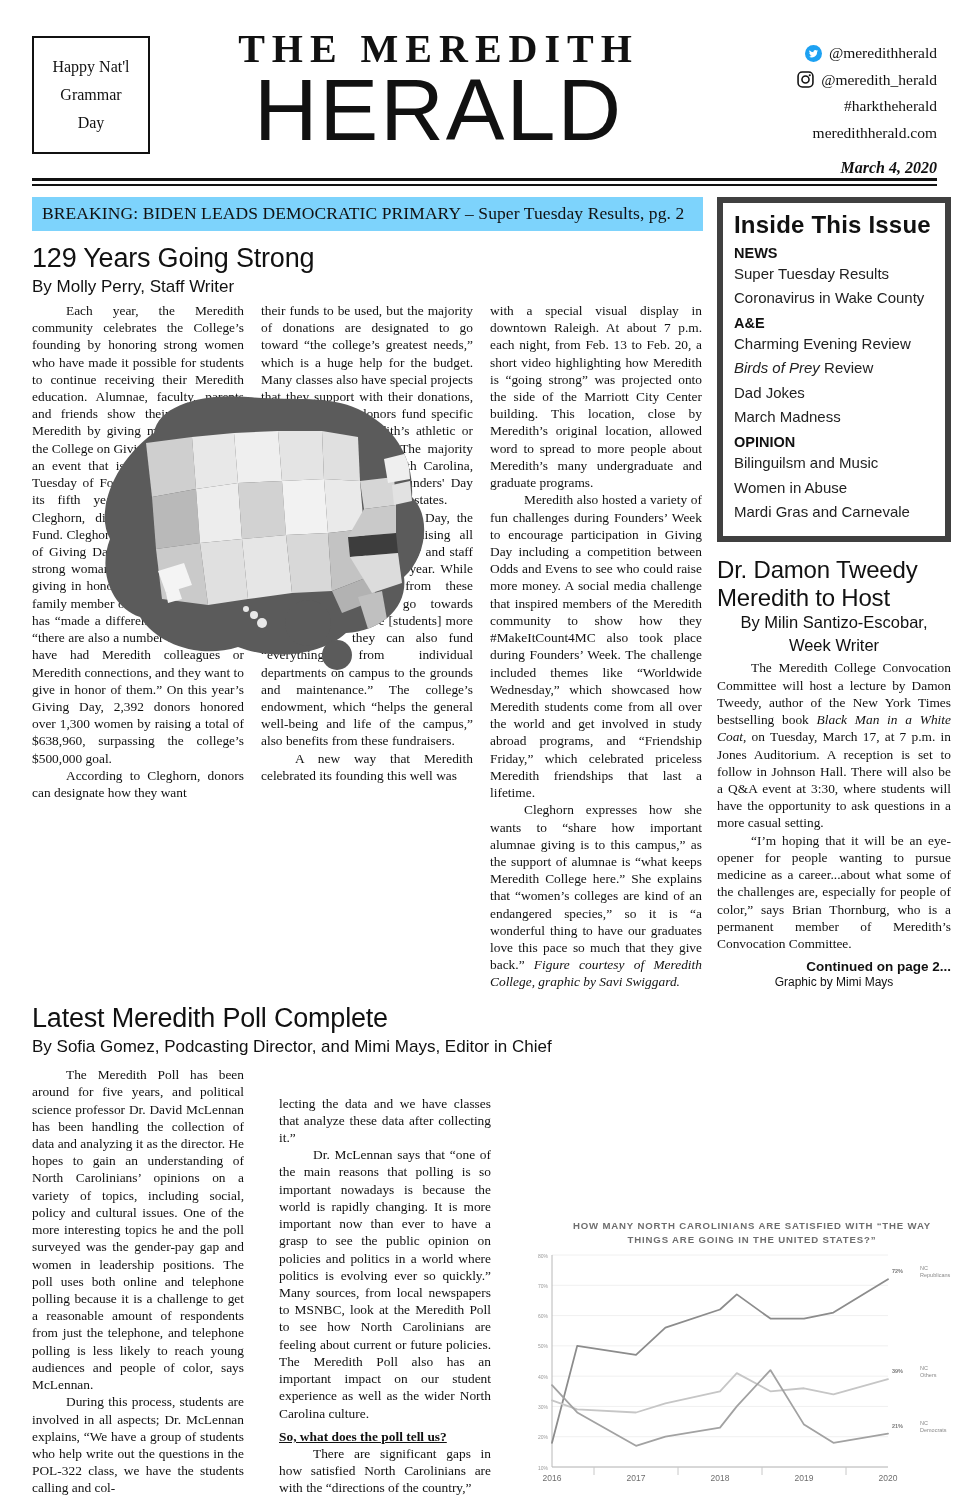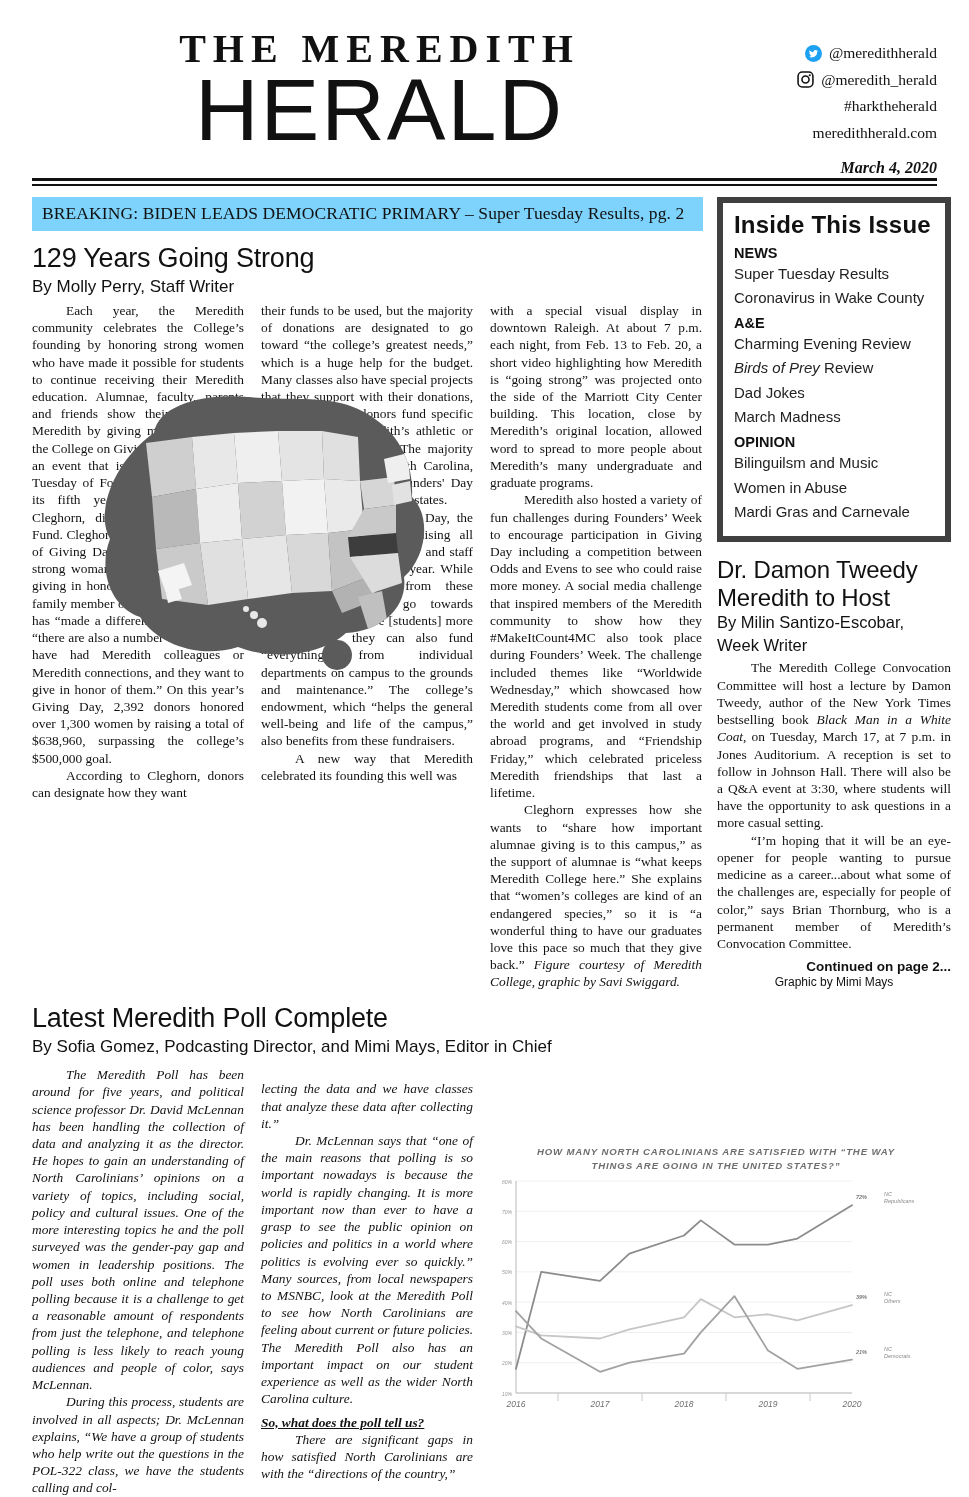--- a/index.html
+++ b/index.html
@@ -89,33 +89,34 @@
   .issue-item i { font-style:italic; }
 
   .rcol { margin-top:14px; }
   .rhl {
     font-family:"Liberation Sans", sans-serif; font-size:24px; line-height:1.14;
     margin:0; letter-spacing:-.2px;
   }
   .rbyl {
     font-family:"Liberation Sans", sans-serif; font-size:16.5px; line-height:1.17;
     margin:2px 0 4px 0;
+    text-align:center;
   }
   .continued {
     font-family:"Liberation Sans", sans-serif; font-weight:700; font-size:13.5px;
     text-align:right; margin-top:7px;
   }
 
   
   .poll-wrap { margin-top:11px; }
   .graphic-credit {
     font-family:"Liberation Sans", sans-serif; font-size:12px; text-align:center;
     margin:1px 0 3px 0;
   }
-  .poll-cols { display:flex; gap:17px; align-items:center;font-style:italic; }
+  .poll-cols { display:flex; gap:35px; align-items:flex-end; }
   .pcol { width:212px; flex:0 0 212px; }
   .pcol p { margin:0; font-size:13.4px; line-height:1.285; text-align:justify; text-indent:34px; }
   .pcol p.noind { text-indent:0; }
   .subhead { font-weight:700; text-decoration:underline; text-indent:0 !important; margin-top:6px !important; }
 
   
   .chart-box { width:460px; flex:0 0 460px; }
   .chart-title {
     font-family:"Liberation Sans", sans-serif; font-weight:700; font-size:9.6px;
     letter-spacing:.85px; color:#6e6e6e; text-align:center; line-height:1.45;
@@ -123,20 +124,25 @@
   }
   svg.chart { display:block; }
 </style>
 </head>
 <body>
 
 <div class="page">
 
   <div class="masthead">
 
+    <div class="flag-box">
+      <div>Happy Nat'l</div>
+      <div>Grammar</div>
+      <div>Day</div>
+    </div>
 
     <div class="title-wrap">
       <div class="title-the">THE MEREDITH</div>
       <div class="title-herald">HERALD</div>
     </div>
 
     <div class="social">
       <div class="social-row">
         <span class="ic">
           <svg width="17" height="17" viewBox="0 0 24 24">

